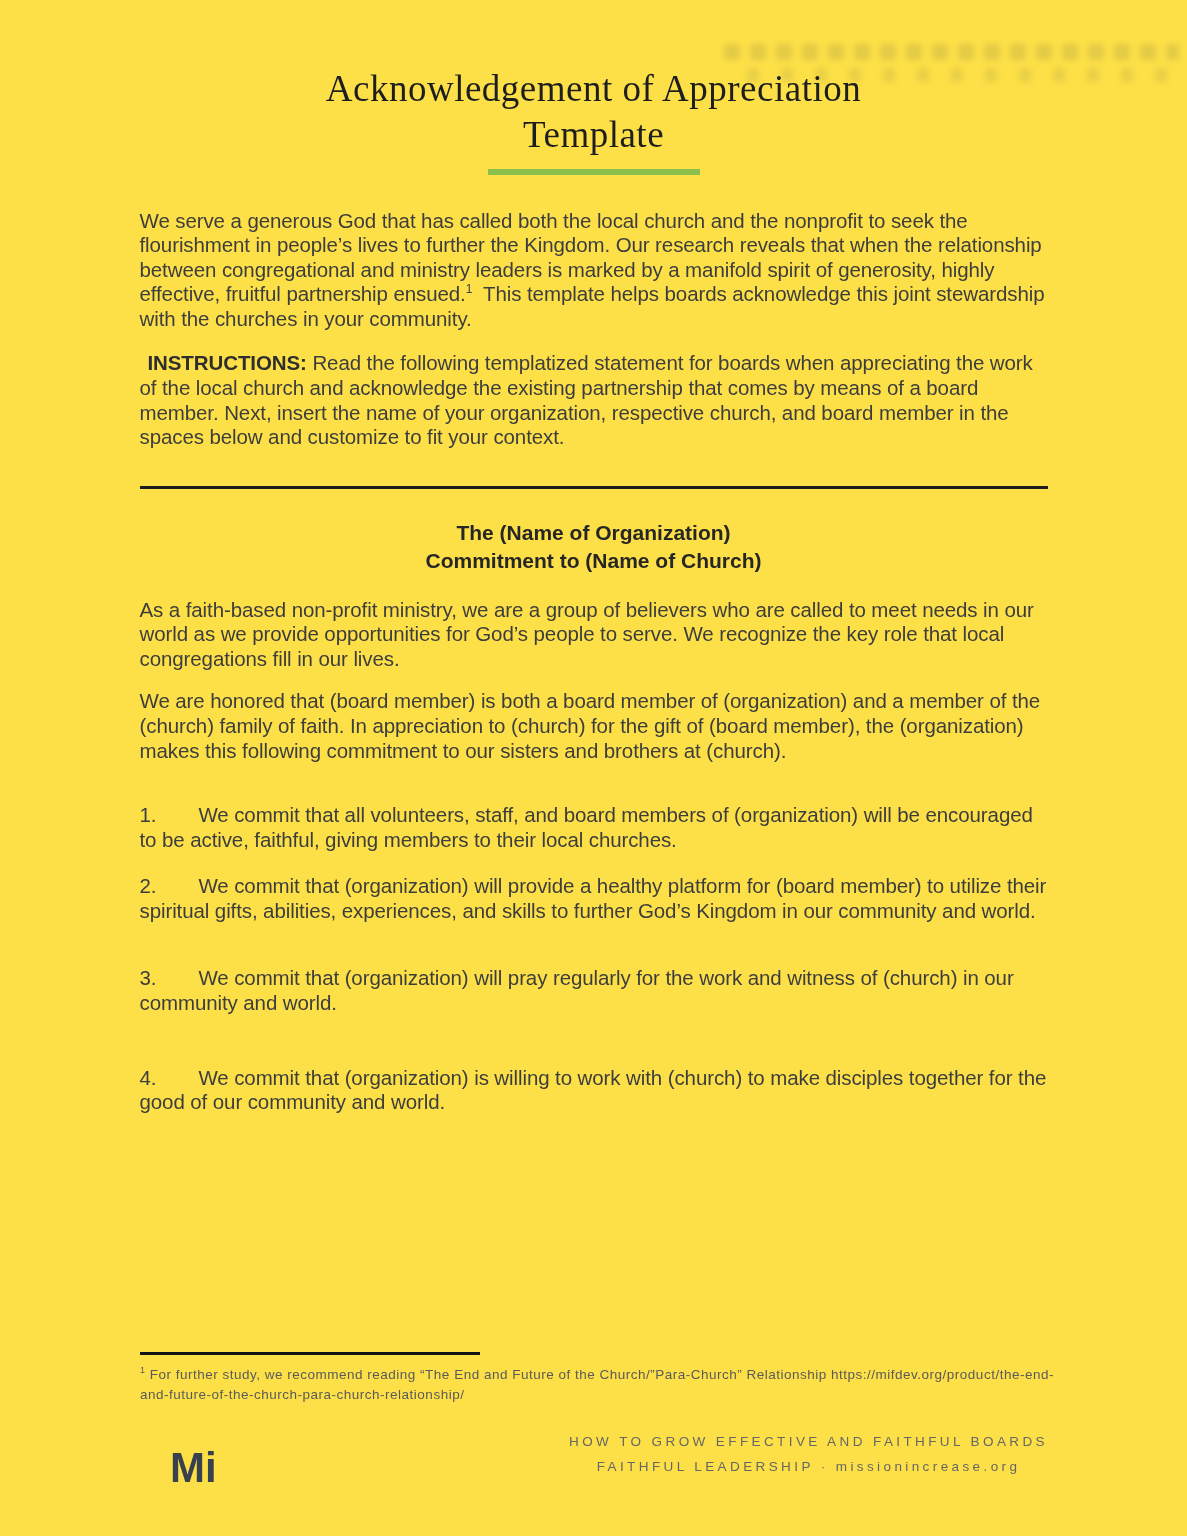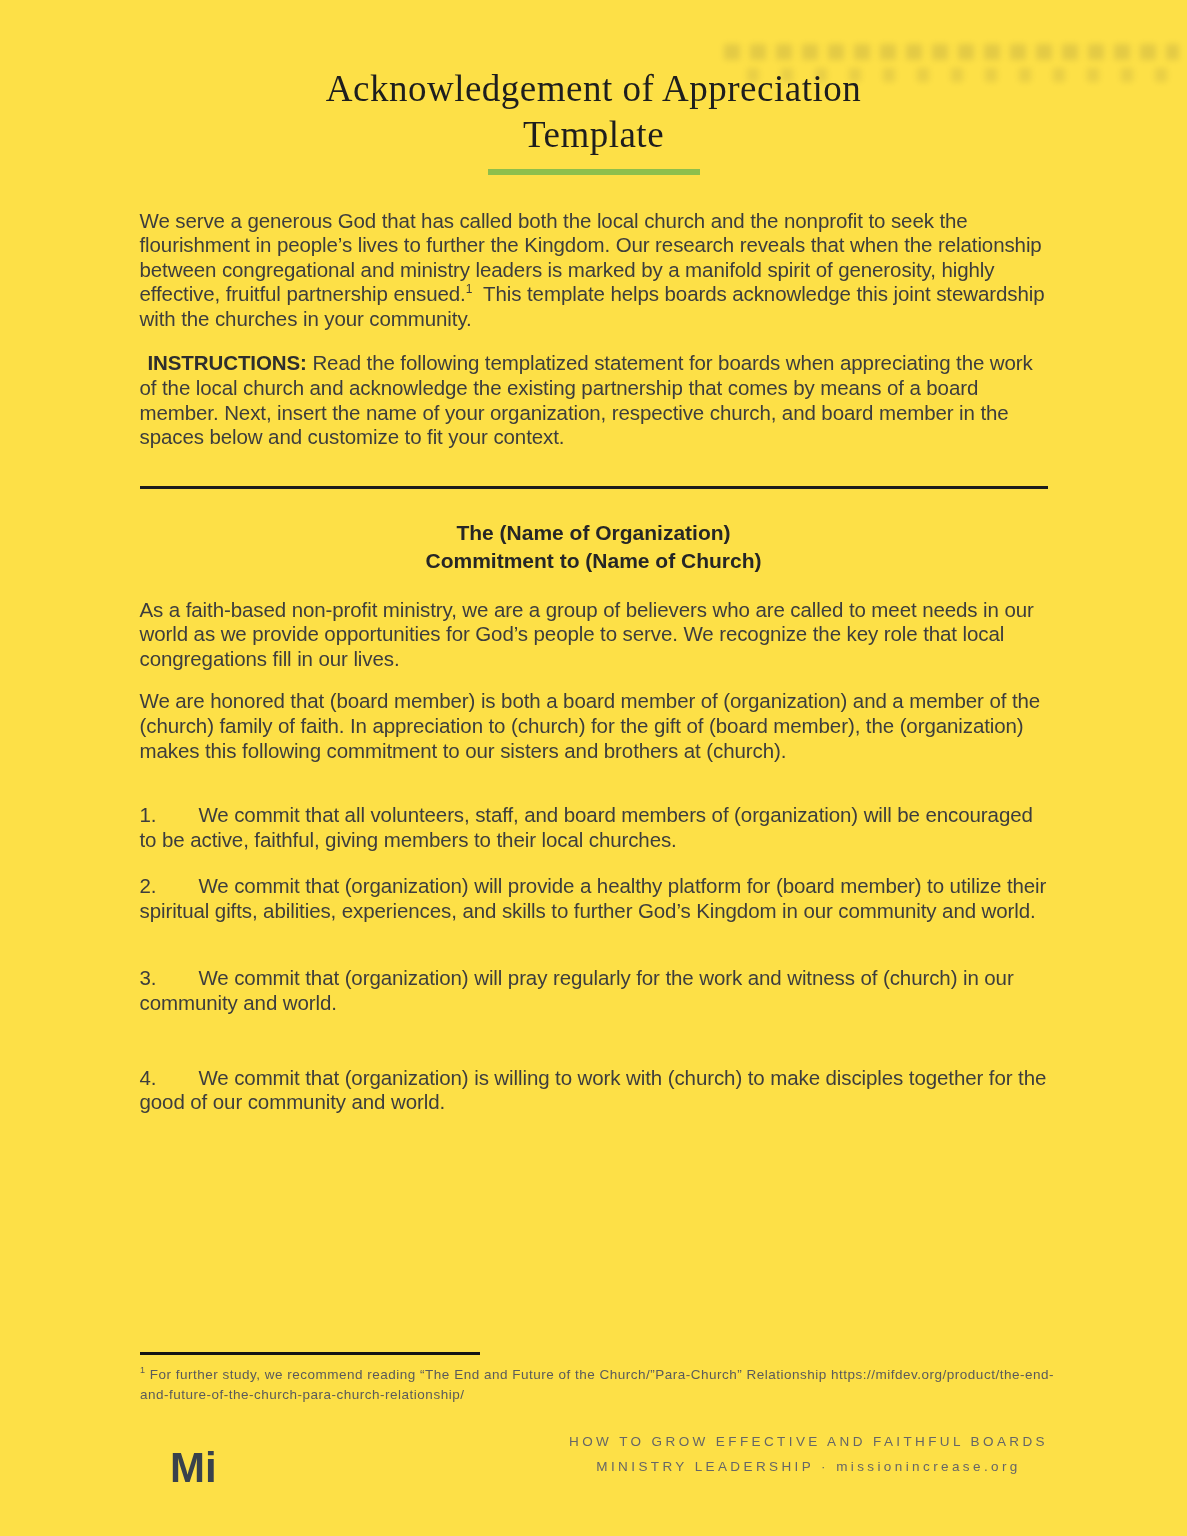--- a/index.html
+++ b/index.html
@@ -135,15 +135,15 @@
     <p class="item m3"><span class="num">3.</span><span class="tab"></span><span>We commit that </span><span class="u">(organization)</span><span> will pray regularly for the work and witness of </span><span class="u">(church)</span><span> in our community and world.</span></p>
 
     <p class="item m4"><span class="num">4.</span><span class="tab"></span><span>We commit that </span><span class="u">(organization)</span><span> is willing to work with </span><span class="u">(church)</span><span> to make disciples together for the good of our community and world.</span></p>
 
   </div>
 
   <div class="footnote-rule"></div>
   <div class="footnote"><sup>1</sup><span> For further study, we recommend reading “The End and Future of the Church/”Para-Church” Relationship https://mifdev.org/product/the-end-and-future-of-the-church-para-church-relationship/</span></div>
 
   <div class="logo">Mi</div>
-  <div class="footer-tagline"><span>HOW TO GROW EFFECTIVE AND FAITHFUL BOARDS</span><br><span>MINISTRY LEADERSHIP · missionincrease.org</span></div>
+  <div class="footer-tagline"><span>HOW TO GROW EFFECTIVE AND FAITHFUL BOARDS</span><br><span>FAITHFUL LEADERSHIP · missionincrease.org</span></div>
 
 </div>
 
 </body></html>

